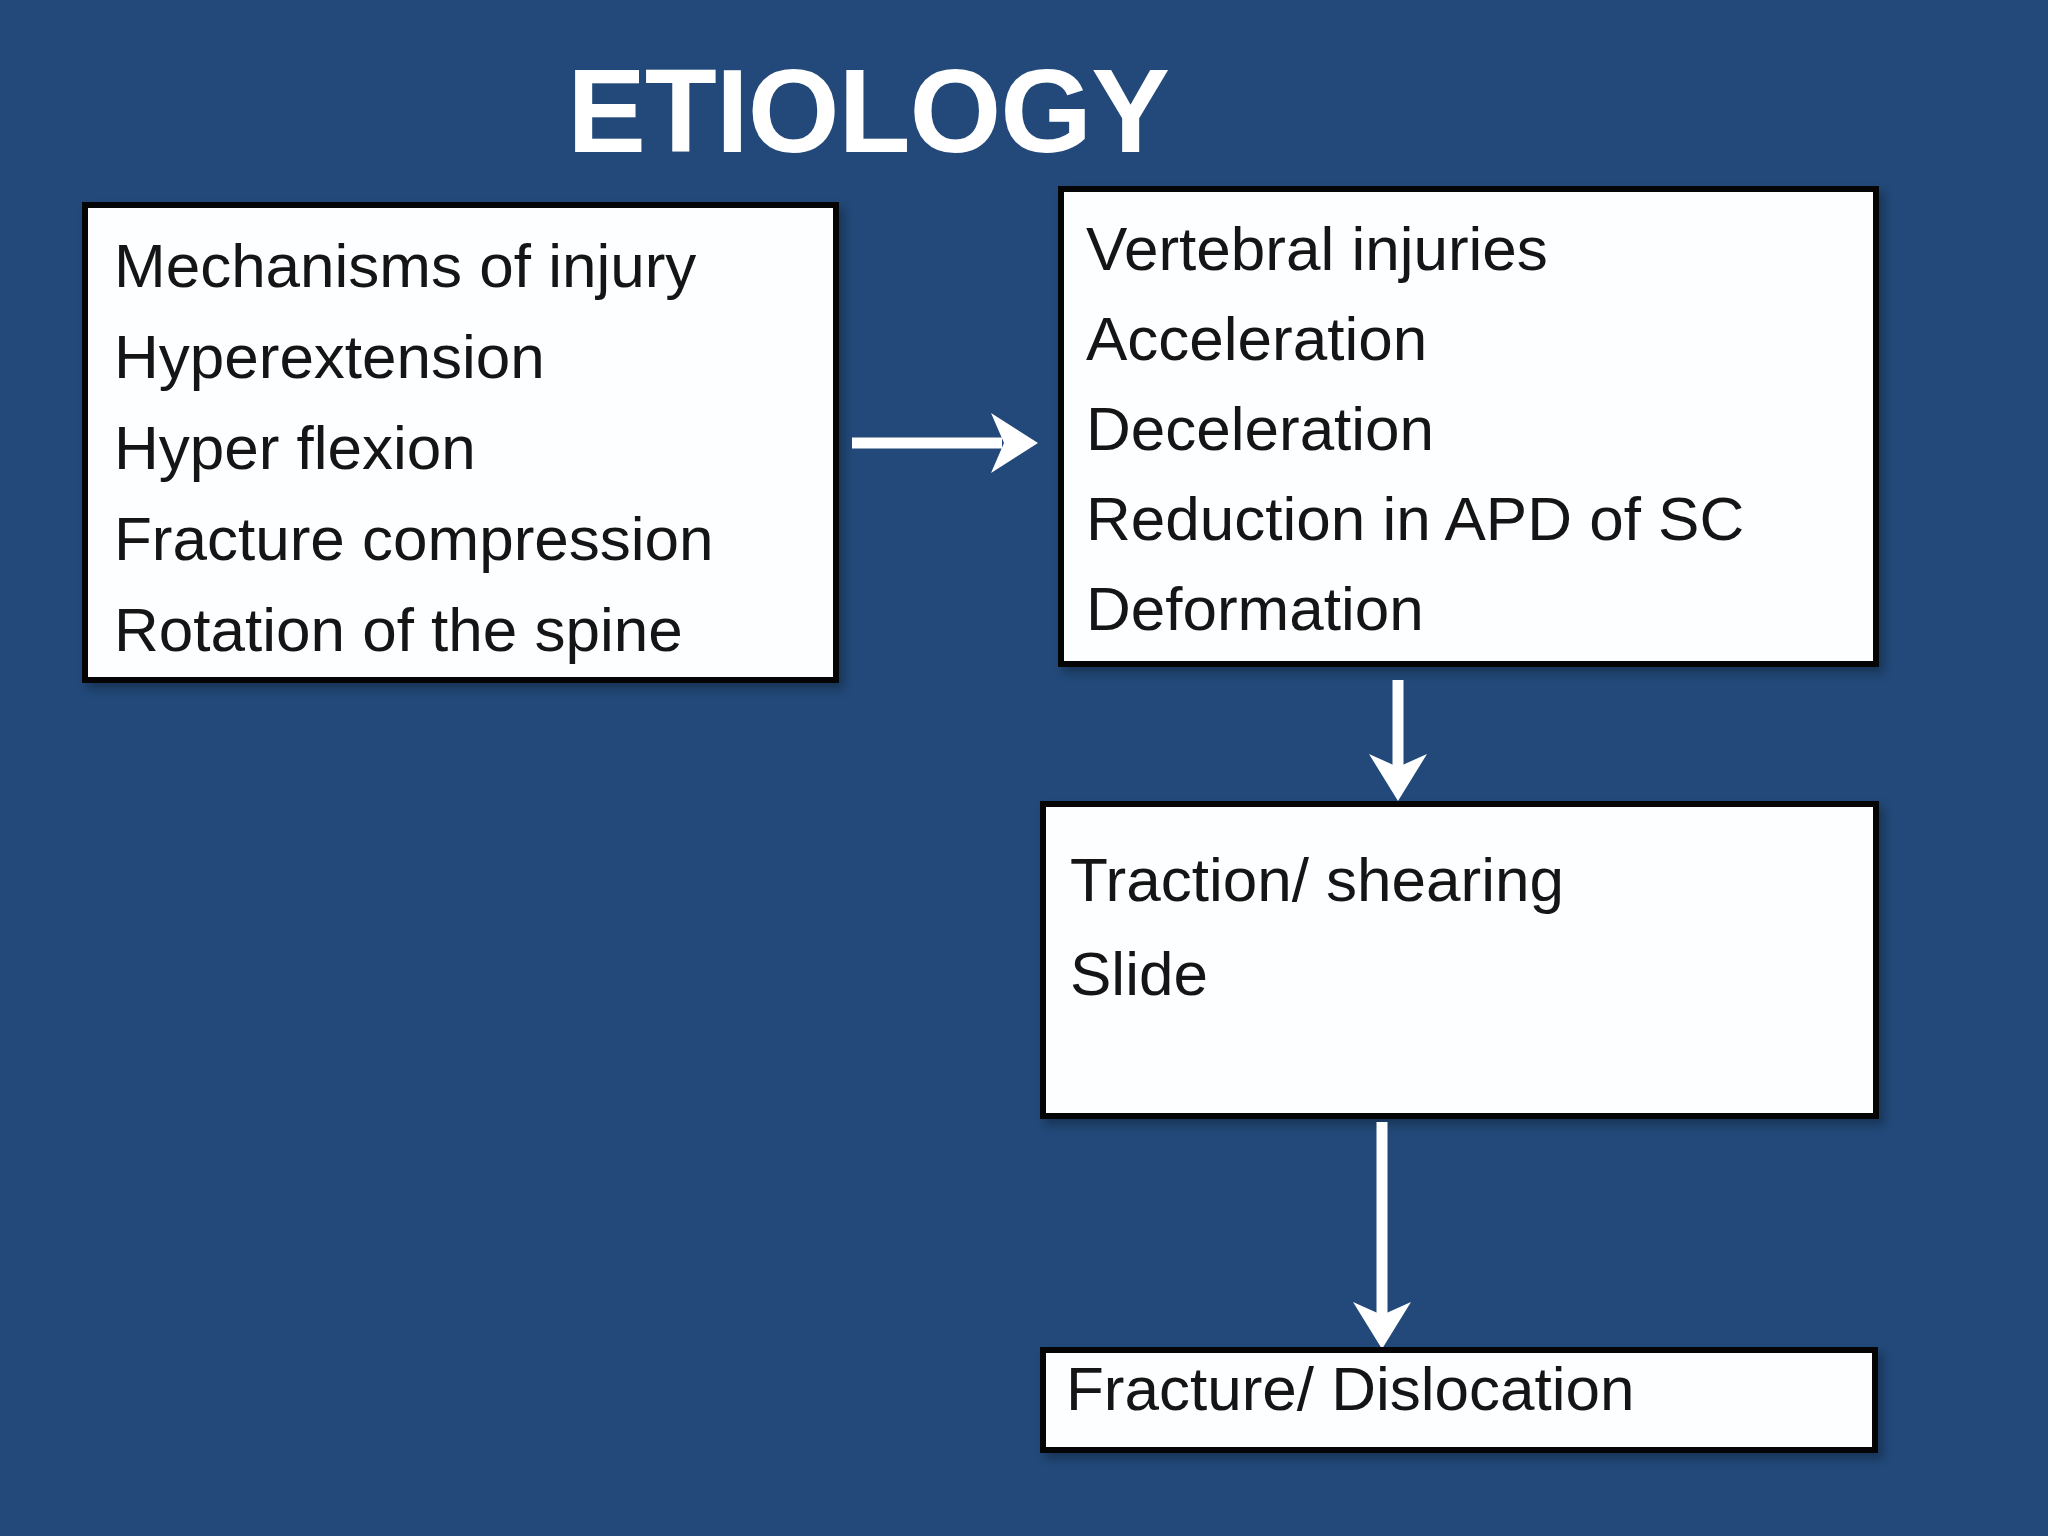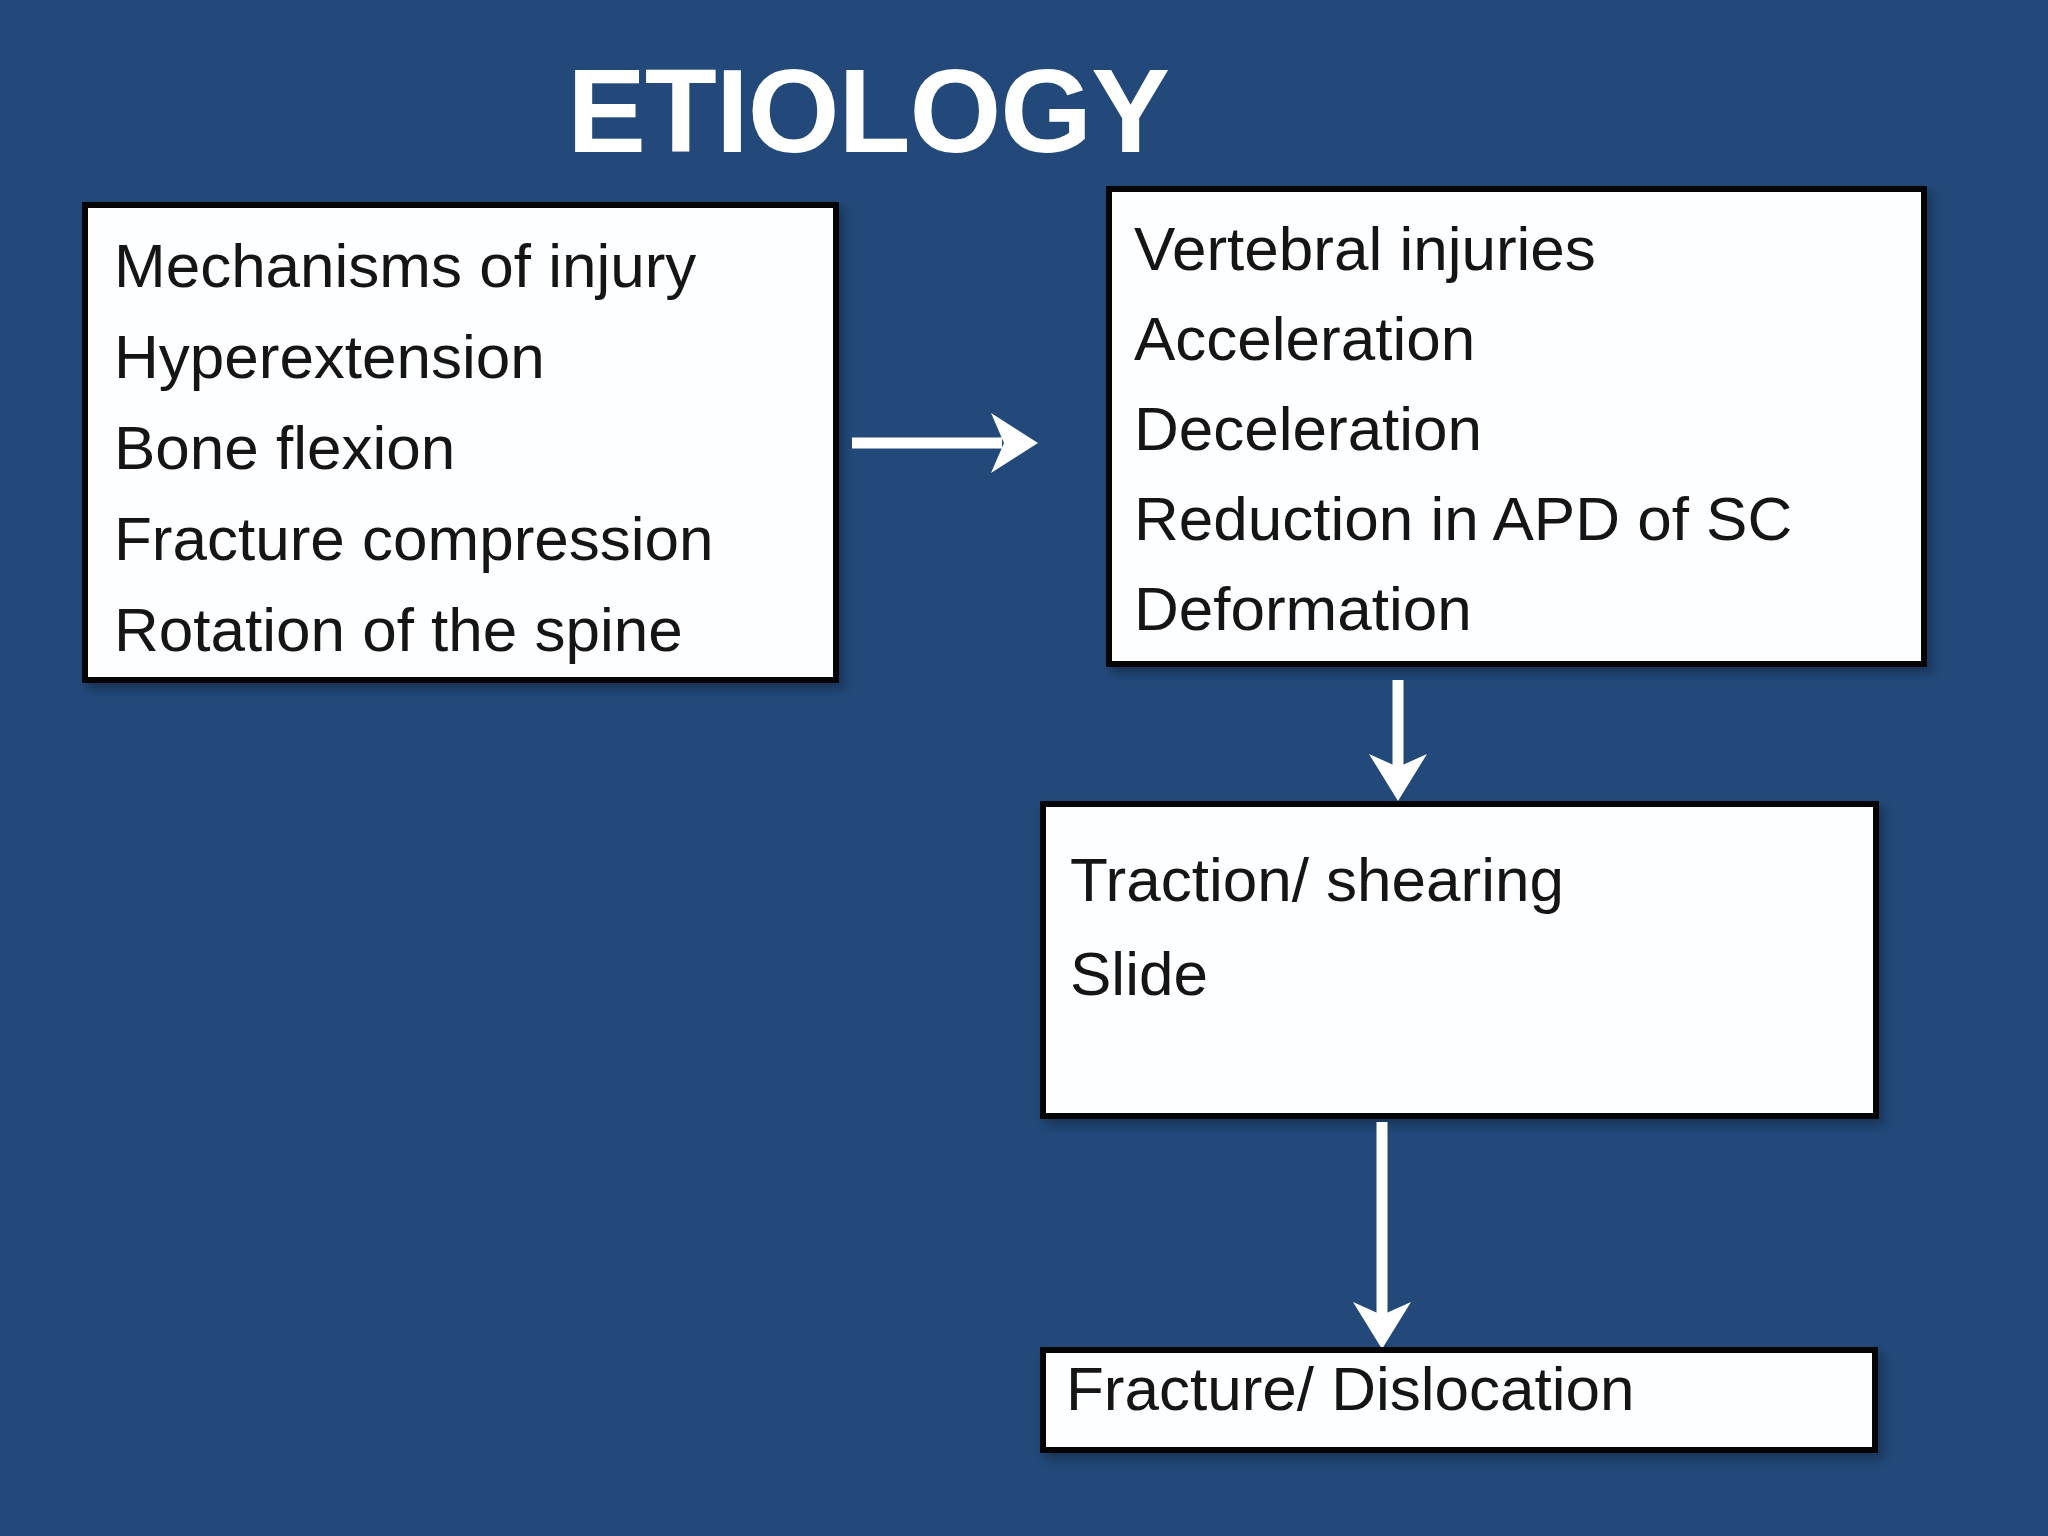--- a/index.html
+++ b/index.html
@@ -35,21 +35,21 @@
   .box .line { white-space: nowrap; }
 
   #box-mechanisms {
     left: 82px; top: 202px; width: 757px; height: 481px;
     padding: 12px 0 0 26px;
     font-size: 62px; line-height: 91px;
   }
   #box-vertebral {
     left: 1058px; top: 186px; width: 821px; height: 481px;
     padding: 12px 0 0 22px;
-    font-size: 62px; line-height: 90px; margin-left: 48px;
+    font-size: 62px; line-height: 90px;
   }
   #box-traction {
     left: 1040px; top: 801px; width: 839px; height: 318px;
     padding: 26px 0 0 24px;
     font-size: 62px; line-height: 94px;
   }
   #box-fracture {
     left: 1040px; top: 1347px; width: 838px; height: 106px;
     padding: 0 0 0 20px;
     font-size: 62px;
@@ -63,21 +63,21 @@
 </head>
 <body>
 
 <main class="slide">
 
   <h1 class="slide-title">ETIOLOGY</h1>
 
   <section class="box" id="box-mechanisms">
     <div class="line">Mechanisms of injury</div>
     <div class="line">Hyperextension</div>
-    <div class="line">Bone flexion</div>
+    <div class="line">Hyper flexion</div>
     <div class="line">Fracture compression</div>
     <div class="line">Rotation of the spine</div>
   </section>
 
   <span class="arrow" id="arrow-right">
     <svg width="192" height="70" viewBox="0 0 192 70" xmlns="http://www.w3.org/2000/svg">
       <line x1="2" y1="35" x2="152" y2="35" stroke="#ffffff" stroke-width="11"></line>
       <path d="M141 5 L188 35 L141 65 L154 35 Z" fill="#ffffff"></path>
     </svg>
   </span>

